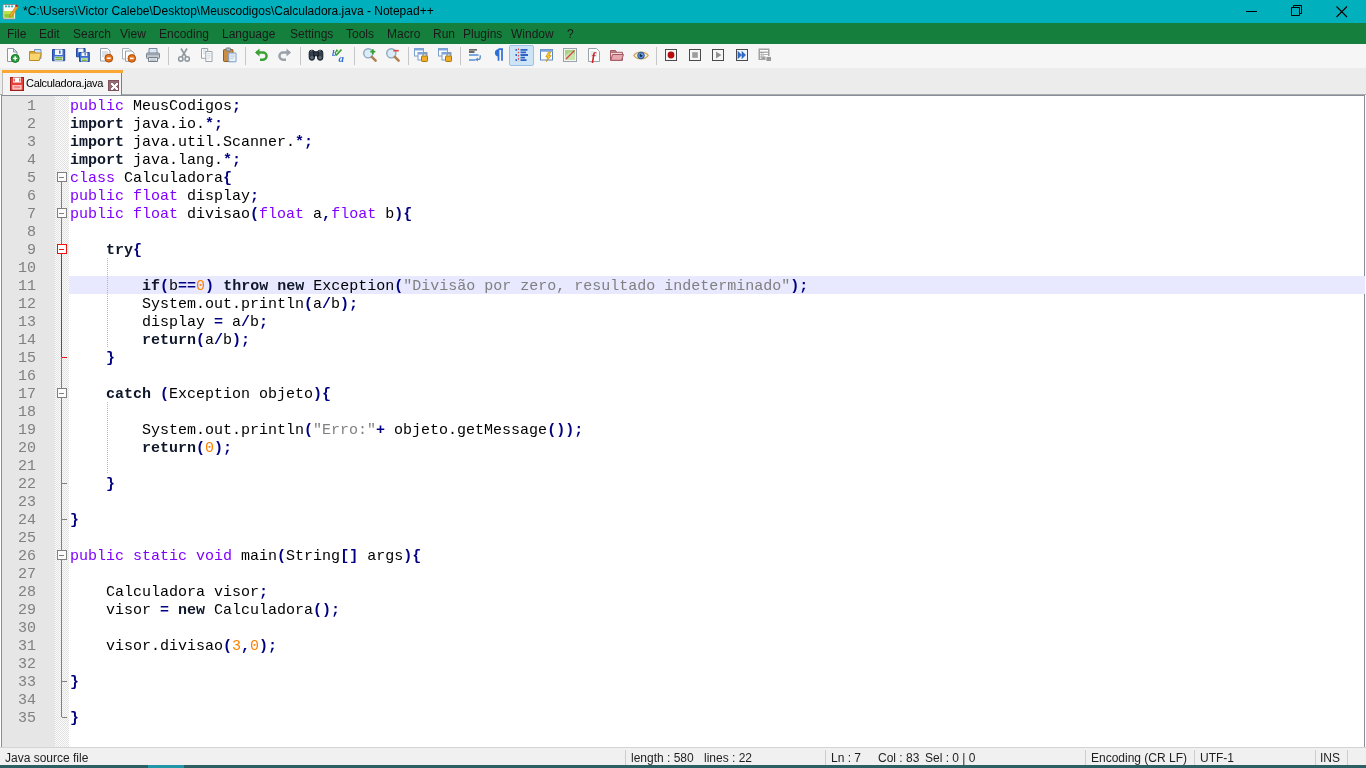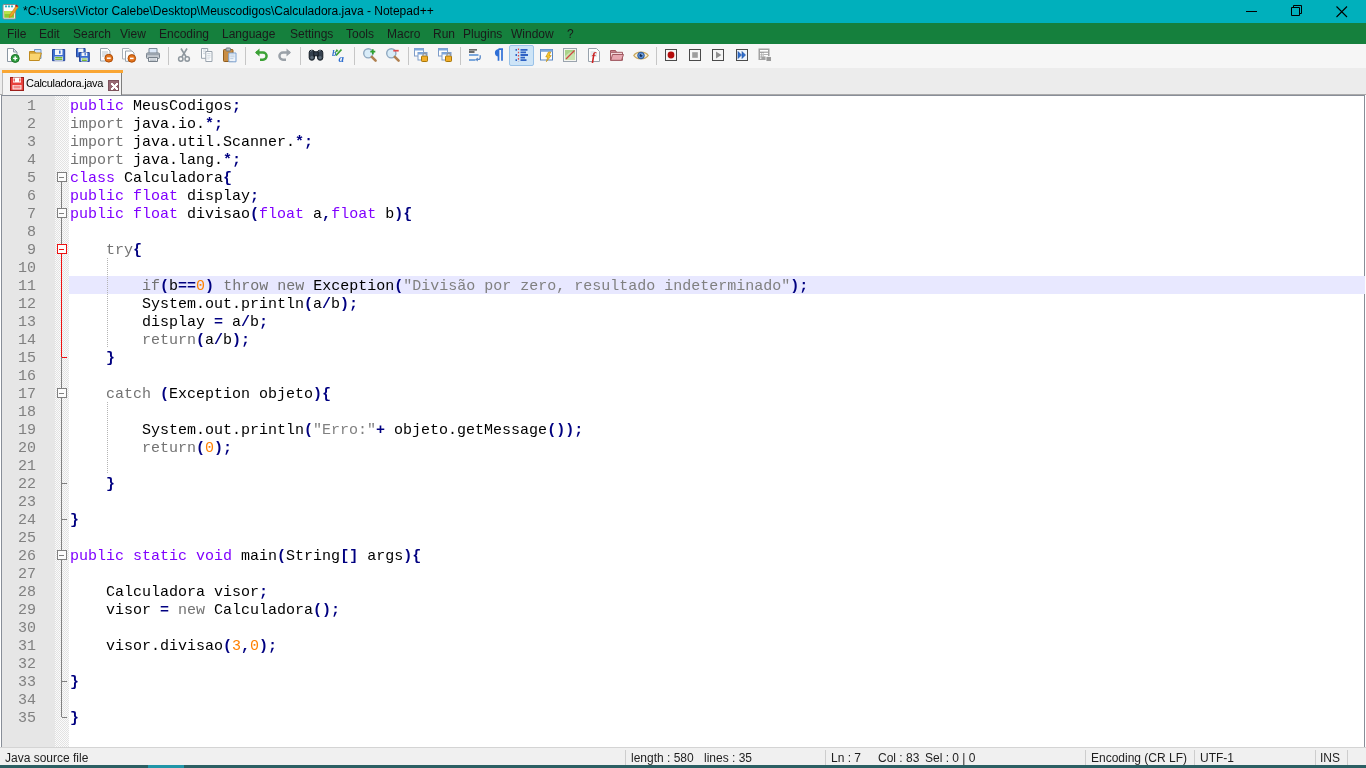--- a/index.html
+++ b/index.html
@@ -38,21 +38,21 @@
   font-family:"Liberation Mono", monospace; font-size:15px; line-height:18px; color:#808080; }
 #foldmargin { position:absolute; left:53px; top:0; width:14px; height:651px;
   background:repeating-conic-gradient(#e2e2e2 0% 25%, #fbfbfb 0% 50%);
   background-size:2px 2px; }
 .foldsvg { position:absolute; left:0; top:0; }
 #curline { position:absolute; left:67px; top:180px; width:1296px; height:18px; background:#e8e8ff; }
 .iguide { position:absolute; width:1px; background-image:repeating-linear-gradient(to bottom, #b4b4b4 0 1px, transparent 1px 2px); }
 #code { position:absolute; left:68px; top:1.5px; font-family:"Liberation Mono", monospace;
   font-size:15px; line-height:18px; color:#000; white-space:pre; }
 #code i { font-style:normal; }
-#code .k1 { color:#737373; font-weight:normal; }
+#code .k1 { color:#0f172a; font-weight:bold; }
 #code .k2 { color:#8000ff; }
 #code .op { color:#000080; font-weight:bold; }
 #code .num { color:#ff8000; }
 #code .s { color:#808080; }
 
 #status { position:absolute; left:0; top:747px; width:1366px; height:19px; background:#f0f0f0; border-top:1px solid #d4d4d4;padding-left:6px; }
 #status span { position:absolute; top:3px; font-size:12px; color:#1e1e1e; }
 #status b { position:absolute; top:2px; width:1px; height:15px; background:#cdcdcd; }
 #bottomborder { position:absolute; left:0; top:765px; width:1366px; height:3px; background:#2b5f63; }
 #bottomlight { position:absolute; left:148px; top:765px; width:36px; height:3px; background:#2196a8; }
@@ -403,21 +403,21 @@
   </div>
   <div id="status">
       <b style="left:625px"></b>
       <b style="left:825px"></b>
       <b style="left:1085px"></b>
       <b style="left:1194px"></b>
       <b style="left:1315px"></b>
       <b style="left:1347px"></b>
       <span style="left:5px">Java source file</span>
       <span style="left:631px">length : 580</span>
-      <span style="left:704px">lines : 35</span>
+      <span style="left:704px">lines : 22</span>
       <span style="left:831px">Ln : 7</span>
       <span style="left:878px">Col : 83</span>
       <span style="left:925px">Sel : 0 | 0</span>
       <span style="left:1091px">Encoding (CR LF)</span>
       <span style="left:1200px">UTF-1</span>
       <span style="left:1320px">INS</span>
     </div>
   <div id="bottomborder"></div>
     <div id="bottomlight"></div>
 </div>

